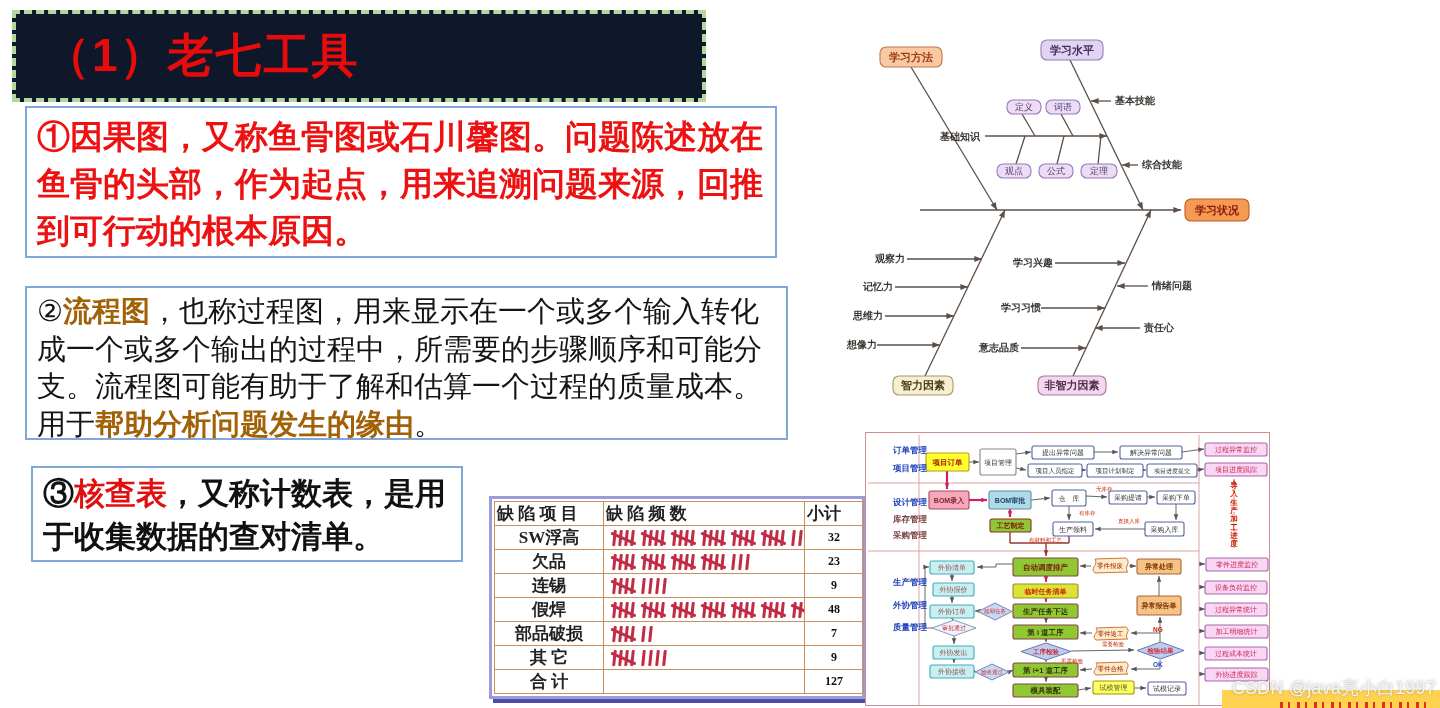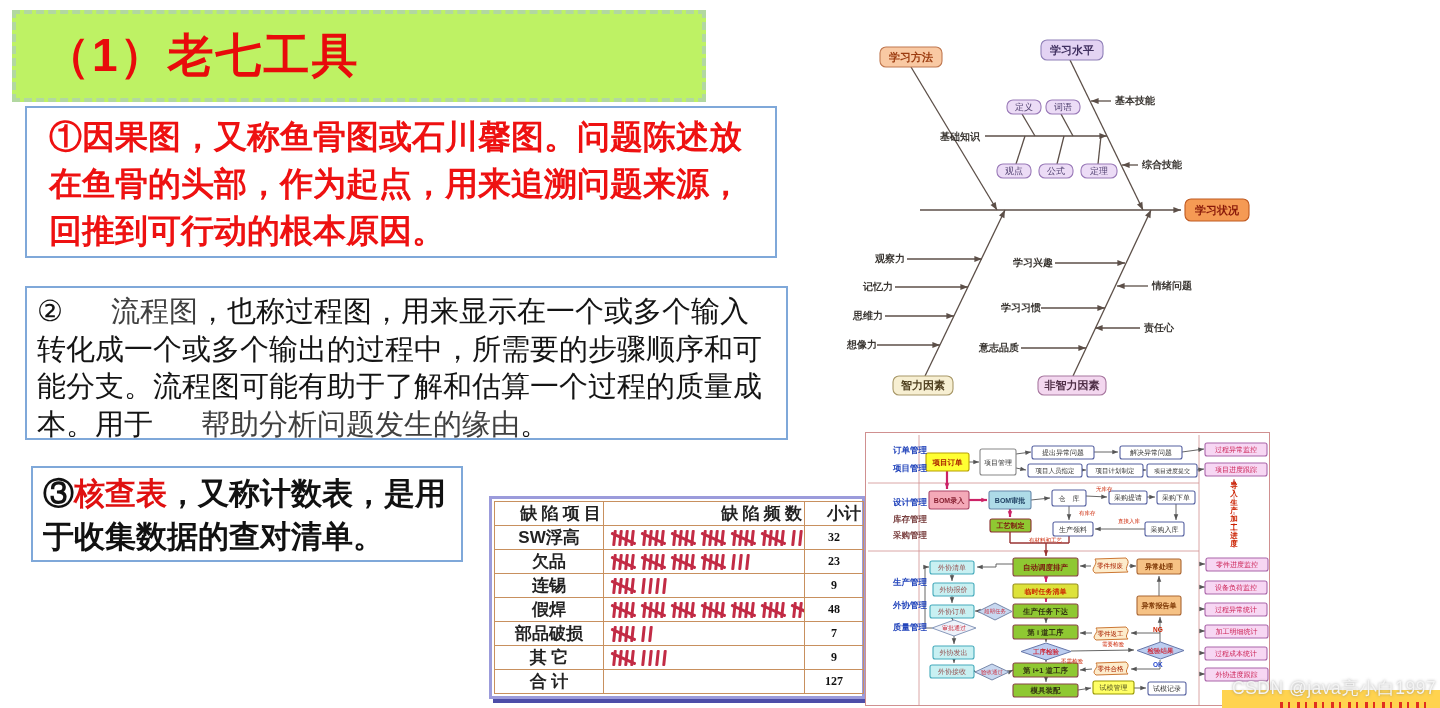--- a/index.html
+++ b/index.html
@@ -1,41 +1,41 @@
 <!DOCTYPE html>
 <html><head>
 <meta charset="utf-8">
 <style>
   html,body{margin:0;padding:0;}
   body{width:1440px;height:708px;position:relative;background:#ffffff;overflow:hidden;
        font-family:"Liberation Sans",sans-serif;}
   .abs{position:absolute;}
   
-  .title-box{left:12px;top:10px;width:686px;height:84px;border:4px dashed #b2d8a0;background:#bef264;
+  .title-box{left:12px;top:10px;width:686px;height:84px;border:4px dashed #b2d8a0;background:#0f172a;
              display:flex;align-items:center;}
   .title-text{color:#e80b0b;font-weight:bold;font-size:46px;letter-spacing:2px;padding-left:28px;}
   
   .tbox{border:2px solid #7fa8d9;background:#fff;box-sizing:border-box;}
-  .tbox1{left:25px;top:106px;width:752px;height:152px;padding:6px 22px;
+  .tbox1{left:25px;top:106px;width:752px;height:152px;padding:6px 10px;
          color:#ee1111;font-weight:bold;font-size:33px;line-height:1.42;}
   .tbox2{left:25px;top:286px;width:763px;height:154px;padding:5px 10px;
          color:#141414;font-family:"DejaVu Serif",serif;font-size:29px;line-height:1.3;}
-  .tbox2 .red{color:#404040;font-weight:normal;margin-left:48px;}
+  .tbox2 .red{color:#a16207;font-weight:bold;}
   .tbox3{left:25px;top:466px;width:432px;height:96px;padding:4px 10px;
          color:#111;font-weight:bold;font-size:31px;line-height:1.4;margin-left:6px;}
   .tbox3 .red{color:#e01010;}
   
   .checksheet{left:489px;top:496px;width:366px;border:3px solid #9b9bdb;box-shadow:4px 4px 0 #4d4da8;
               background:#fff;padding:2px;}
   .checksheet table{border-collapse:collapse;width:100%;table-layout:fixed;}
   .checksheet td{border:1.6px solid #c8905e;height:23px;padding:0 2px;overflow:hidden;white-space:nowrap;}
-  .checksheet td.item{text-align:center;font-family:Liberation Sans, sans-serif;font-weight:bold;font-size:17px;color:#222;}
+  .checksheet td.item{text-align:center;font-family:Liberation Serif, serif;font-weight:bold;font-size:17px;color:#222;}
   .checksheet td.freq{padding-left:8px;}
   .checksheet td.sub{text-align:center;font-family:"Liberation Serif",serif;font-weight:bold;font-size:12px;color:#111;}
-  .checksheet tr.hdr td{font-family:"Liberation Serif",serif;font-weight:bold;font-size:17px;text-align:right;color:#222;}
+  .checksheet tr.hdr td{font-family:"Liberation Serif",serif;font-weight:bold;font-size:17px;text-align:left;color:#222;}
   .tg{position:relative;display:inline-block;width:23px;height:16px;margin-right:7px;vertical-align:middle;}
   .tg i{position:absolute;top:0;height:16px;width:2.6px;background:#c22b45;border-radius:1px;transform:skewX(-6deg);}
   .tg i:nth-child(1){left:1px}.tg i:nth-child(2){left:7px}.tg i:nth-child(3){left:13px}.tg i:nth-child(4){left:19px}
   .tg::after{content:"";position:absolute;left:-2px;top:7px;width:27px;height:2.6px;background:#c22b45;
              border-radius:1px;transform:rotate(24deg);}
   .ts{display:inline-block;width:2.6px;height:16px;background:#c22b45;margin-right:4.5px;vertical-align:middle;
       border-radius:1px;transform:skewX(-6deg);}
   
   svg text{font-family:"Liberation Sans",sans-serif;}
   

